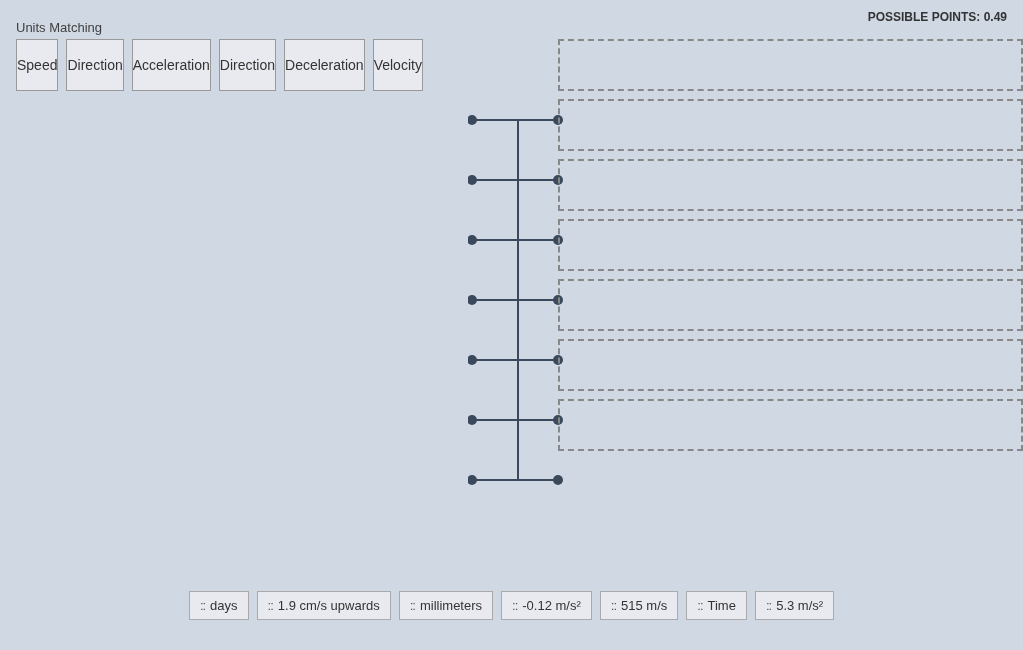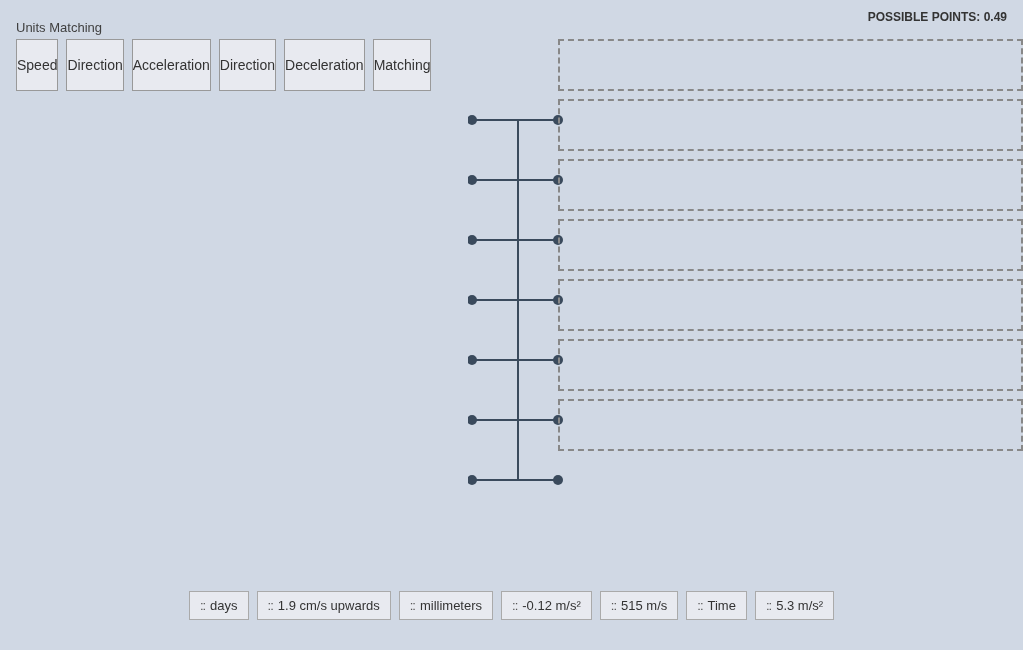--- a/index.html
+++ b/index.html
@@ -106,21 +106,21 @@
     <div class="term-box">
       <span>Acceleration</span>
     </div>
     <div class="term-box">
       <span>Direction</span>
     </div>
     <div class="term-box">
       <span>Deceleration</span>
     </div>
     <div class="term-box">
-      <span>Matching</span>
+      <span>Velocity</span>
     </div>
   </div>
 
   <svg class="connector-svg" width="100" height="416">
 
     <circle cx="4" cy="26" r="5" fill="#3a4a5c"></circle>
     <circle cx="4" cy="86" r="5" fill="#3a4a5c"></circle>
     <circle cx="4" cy="146" r="5" fill="#3a4a5c"></circle>
     <circle cx="4" cy="206" r="5" fill="#3a4a5c"></circle>
     <circle cx="4" cy="266" r="5" fill="#3a4a5c"></circle>

